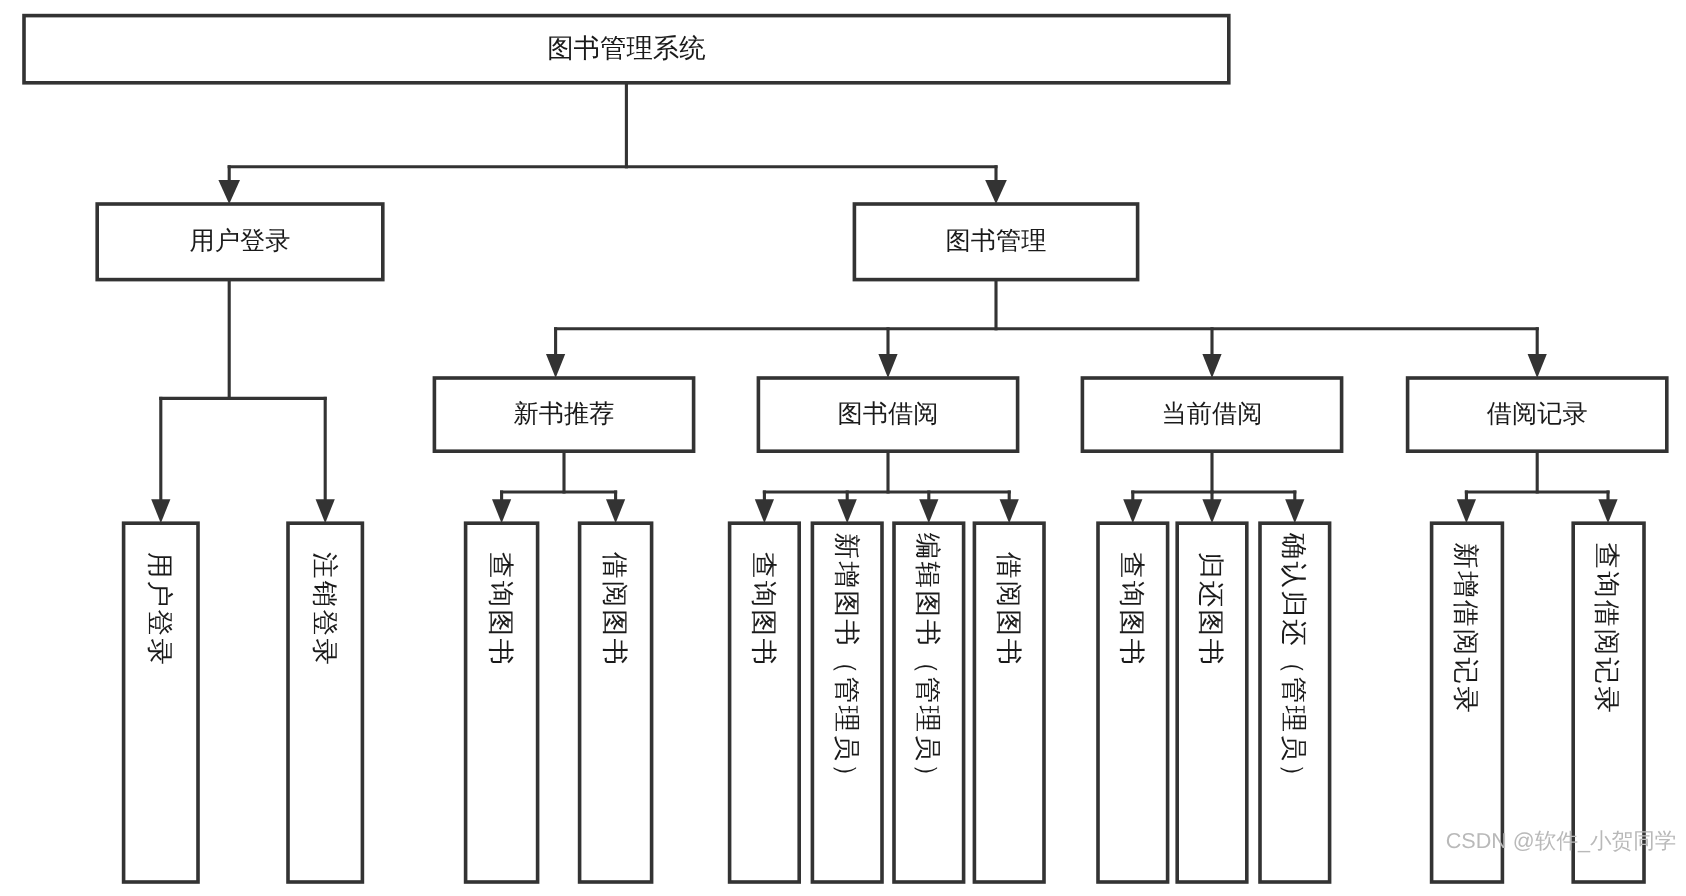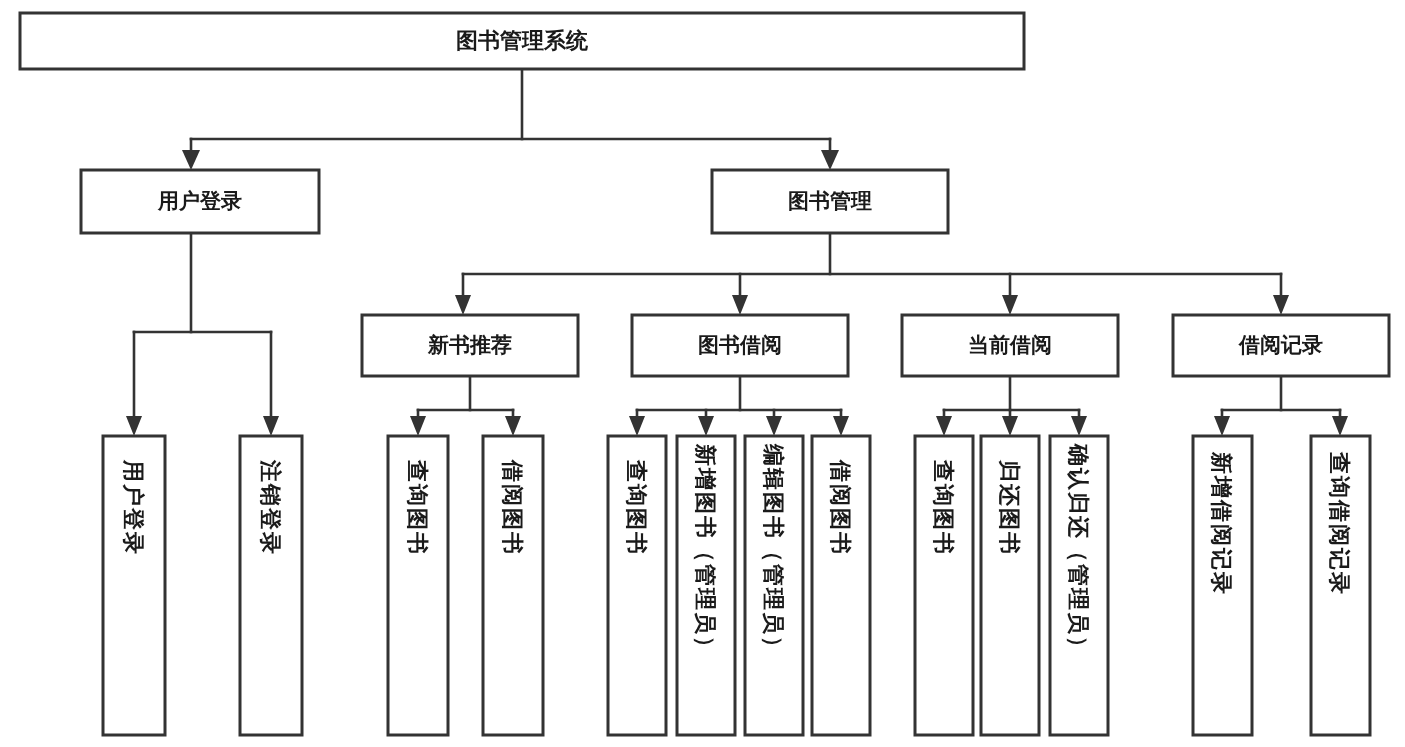--- a/index.html
+++ b/index.html
@@ -11,21 +11,20 @@
     width: 1405px;
     height: 747px;
     font-family: "Liberation Sans", "DejaVu Sans", sans-serif;
     overflow: hidden;
     position: relative;
   }
   #diagram-root {
     position: relative;
     width: 1405px;
     height: 717px;
-    font-weight: bold;
   }
   svg.diagram {
     position: absolute;
     top: 0;
     left: 0;
     width: 1405px;
     height: 747px;
   }
   .node-box {
     fill: #ffffff;
@@ -250,14 +249,15 @@
       <text class="leaf-label" transform="translate(1222,452) rotate(90)" x="0" y="8" style="text-anchor:start;">新增借阅记录</text>
     </g>
 
     <g>
       <rect class="node-box" x="1311" y="436" width="59" height="299"></rect>
       <text class="leaf-label" transform="translate(1340,452) rotate(90)" x="0" y="8" style="text-anchor:start;">查询借阅记录</text>
     </g>
 
   </svg>
 
+  <div class="watermark">CSDN @软件_小贺同学</div>
 
 </div>
 
 </body></html>

